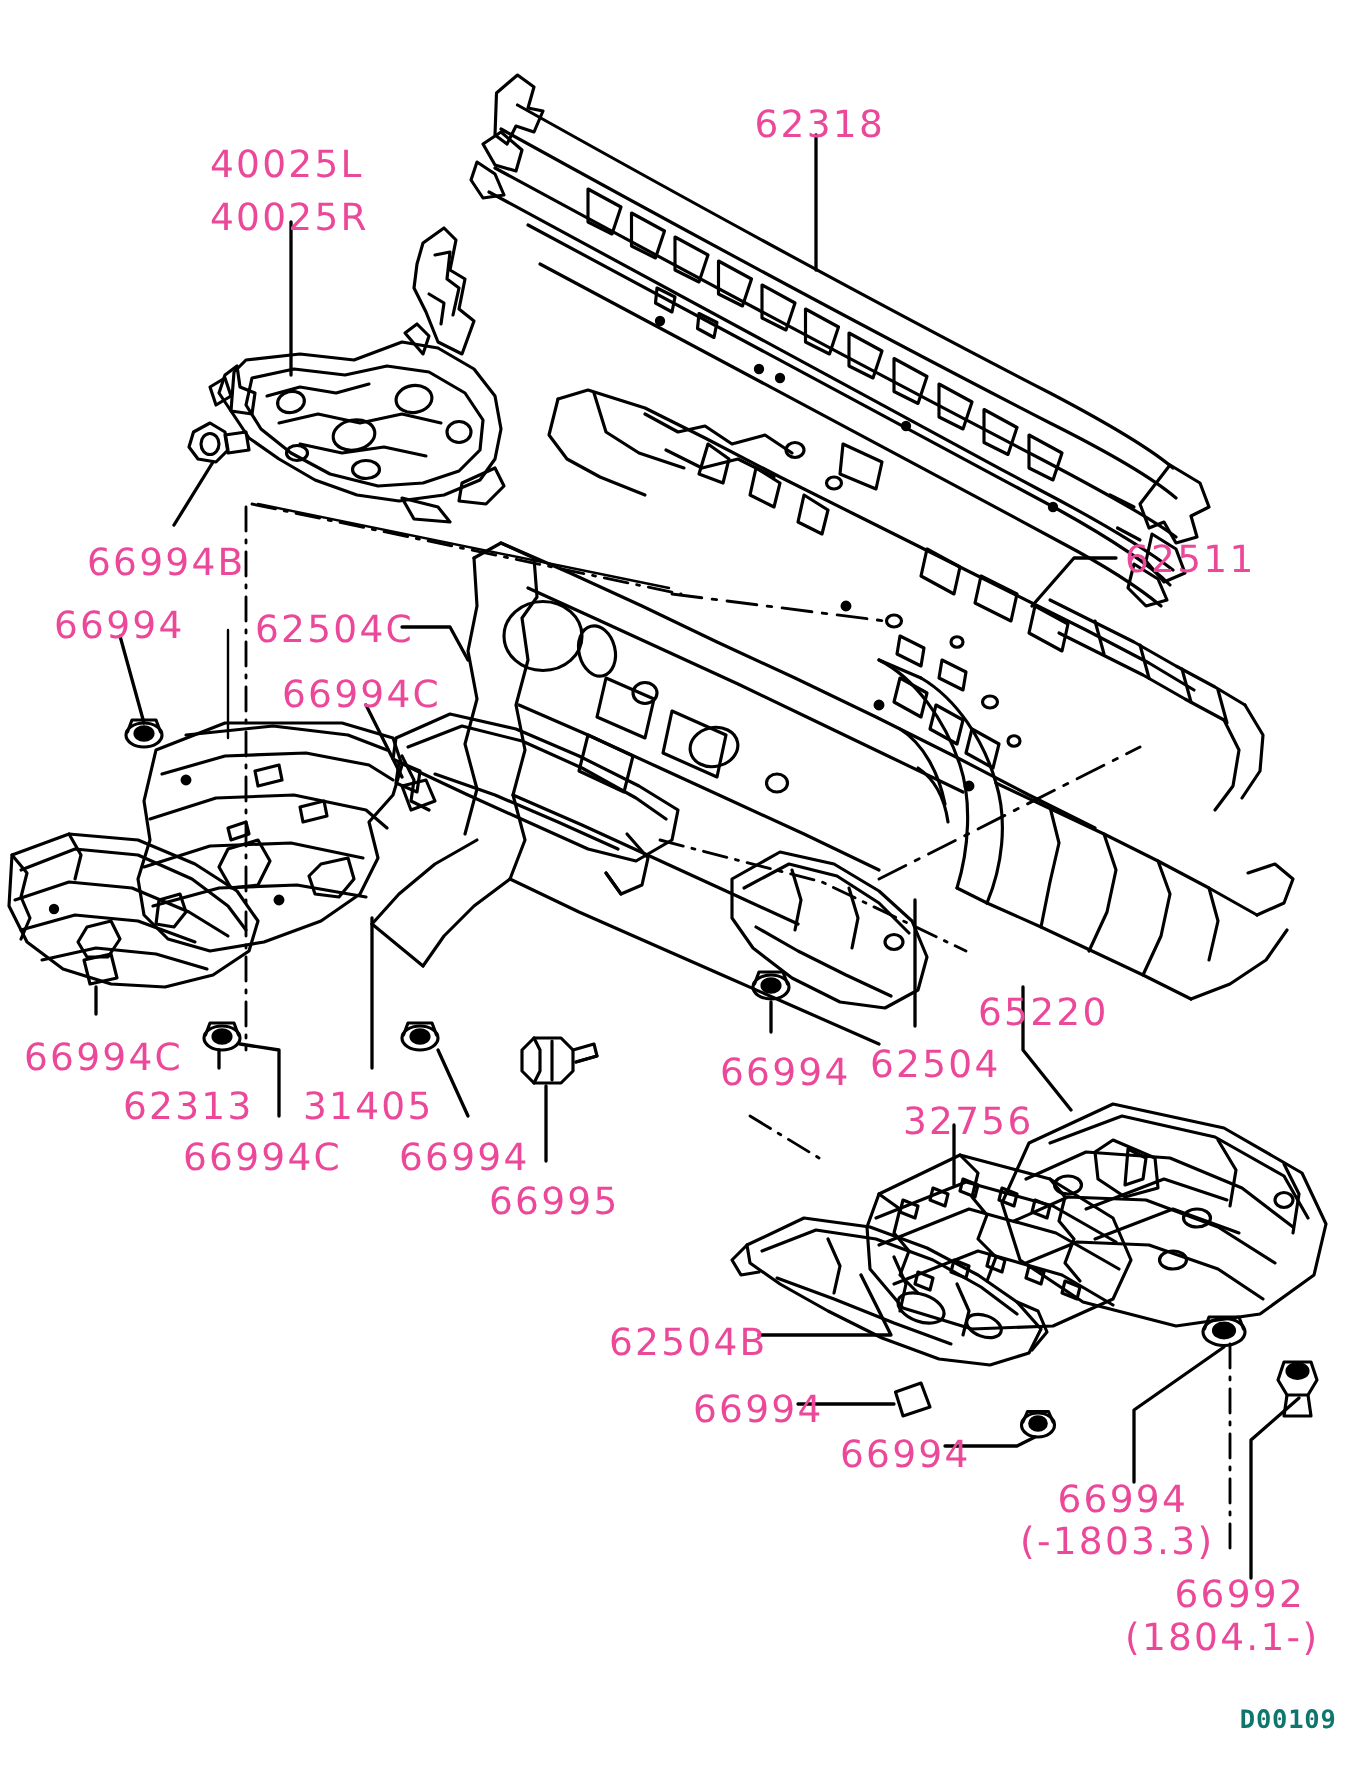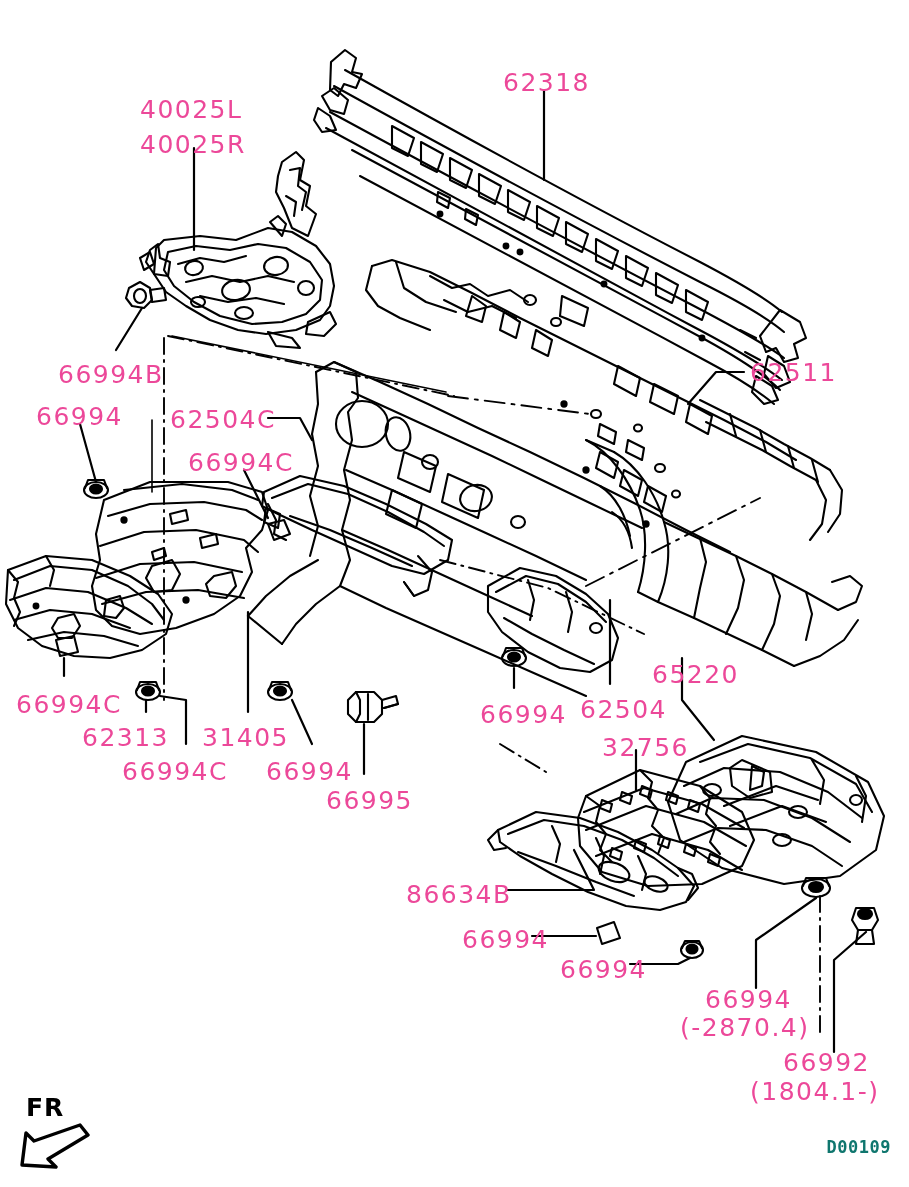--- a/index.html
+++ b/index.html
@@ -457,31 +457,25 @@
   <div class="lbl" style="left:122px;top:757px;">66994C</div>
   <div class="lbl" style="left:202px;top:723px;">31405</div>
   <div class="lbl" style="left:266px;top:757px;">66994</div>
   <div class="lbl" style="left:326px;top:786px;">66995</div>
 
   <div class="lbl" style="left:480px;top:700px;">66994</div>
   <div class="lbl" style="left:580px;top:695px;">62504</div>
   <div class="lbl" style="left:652px;top:640px;margin-top:20px;">65220</div>
   <div class="lbl" style="left:602px;top:733px;">32756</div>
 
-  <div class="lbl" style="left:406px;top:880px;">86634B</div>
+  <div class="lbl" style="left:406px;top:880px;">62504B</div>
   <div class="lbl" style="left:462px;top:925px;">66994</div>
   <div class="lbl" style="left:560px;top:955px;">66994</div>
 
   <div class="lbl" style="left:705px;top:985px;">66994</div>
-  <div class="lbl" style="left:680px;top:1013px;">(-2870.4)</div>
+  <div class="lbl" style="left:680px;top:1013px;">(-1803.3)</div>
   <div class="lbl" style="left:783px;top:1048px;">66992</div>
   <div class="lbl" style="left:750px;top:1077px;">(1804.1-)</div>
 
-  <div class="fr-wrap">
-    <div class="fr-text">FR</div>
-    <svg class="fr-arrow" width="72" height="48" viewBox="0 0 72 48">
-      <path d="M62 4 L70 14 L30 38 L38 46 L4 44 L8 12 L16 20 Z" fill="#fff" stroke="#000" stroke-width="3.4" stroke-linejoin="round"></path>
-    </svg>
-  </div>
 
   <div class="footer-code">D00109</div>
 
 </div>
 
 </body></html>

